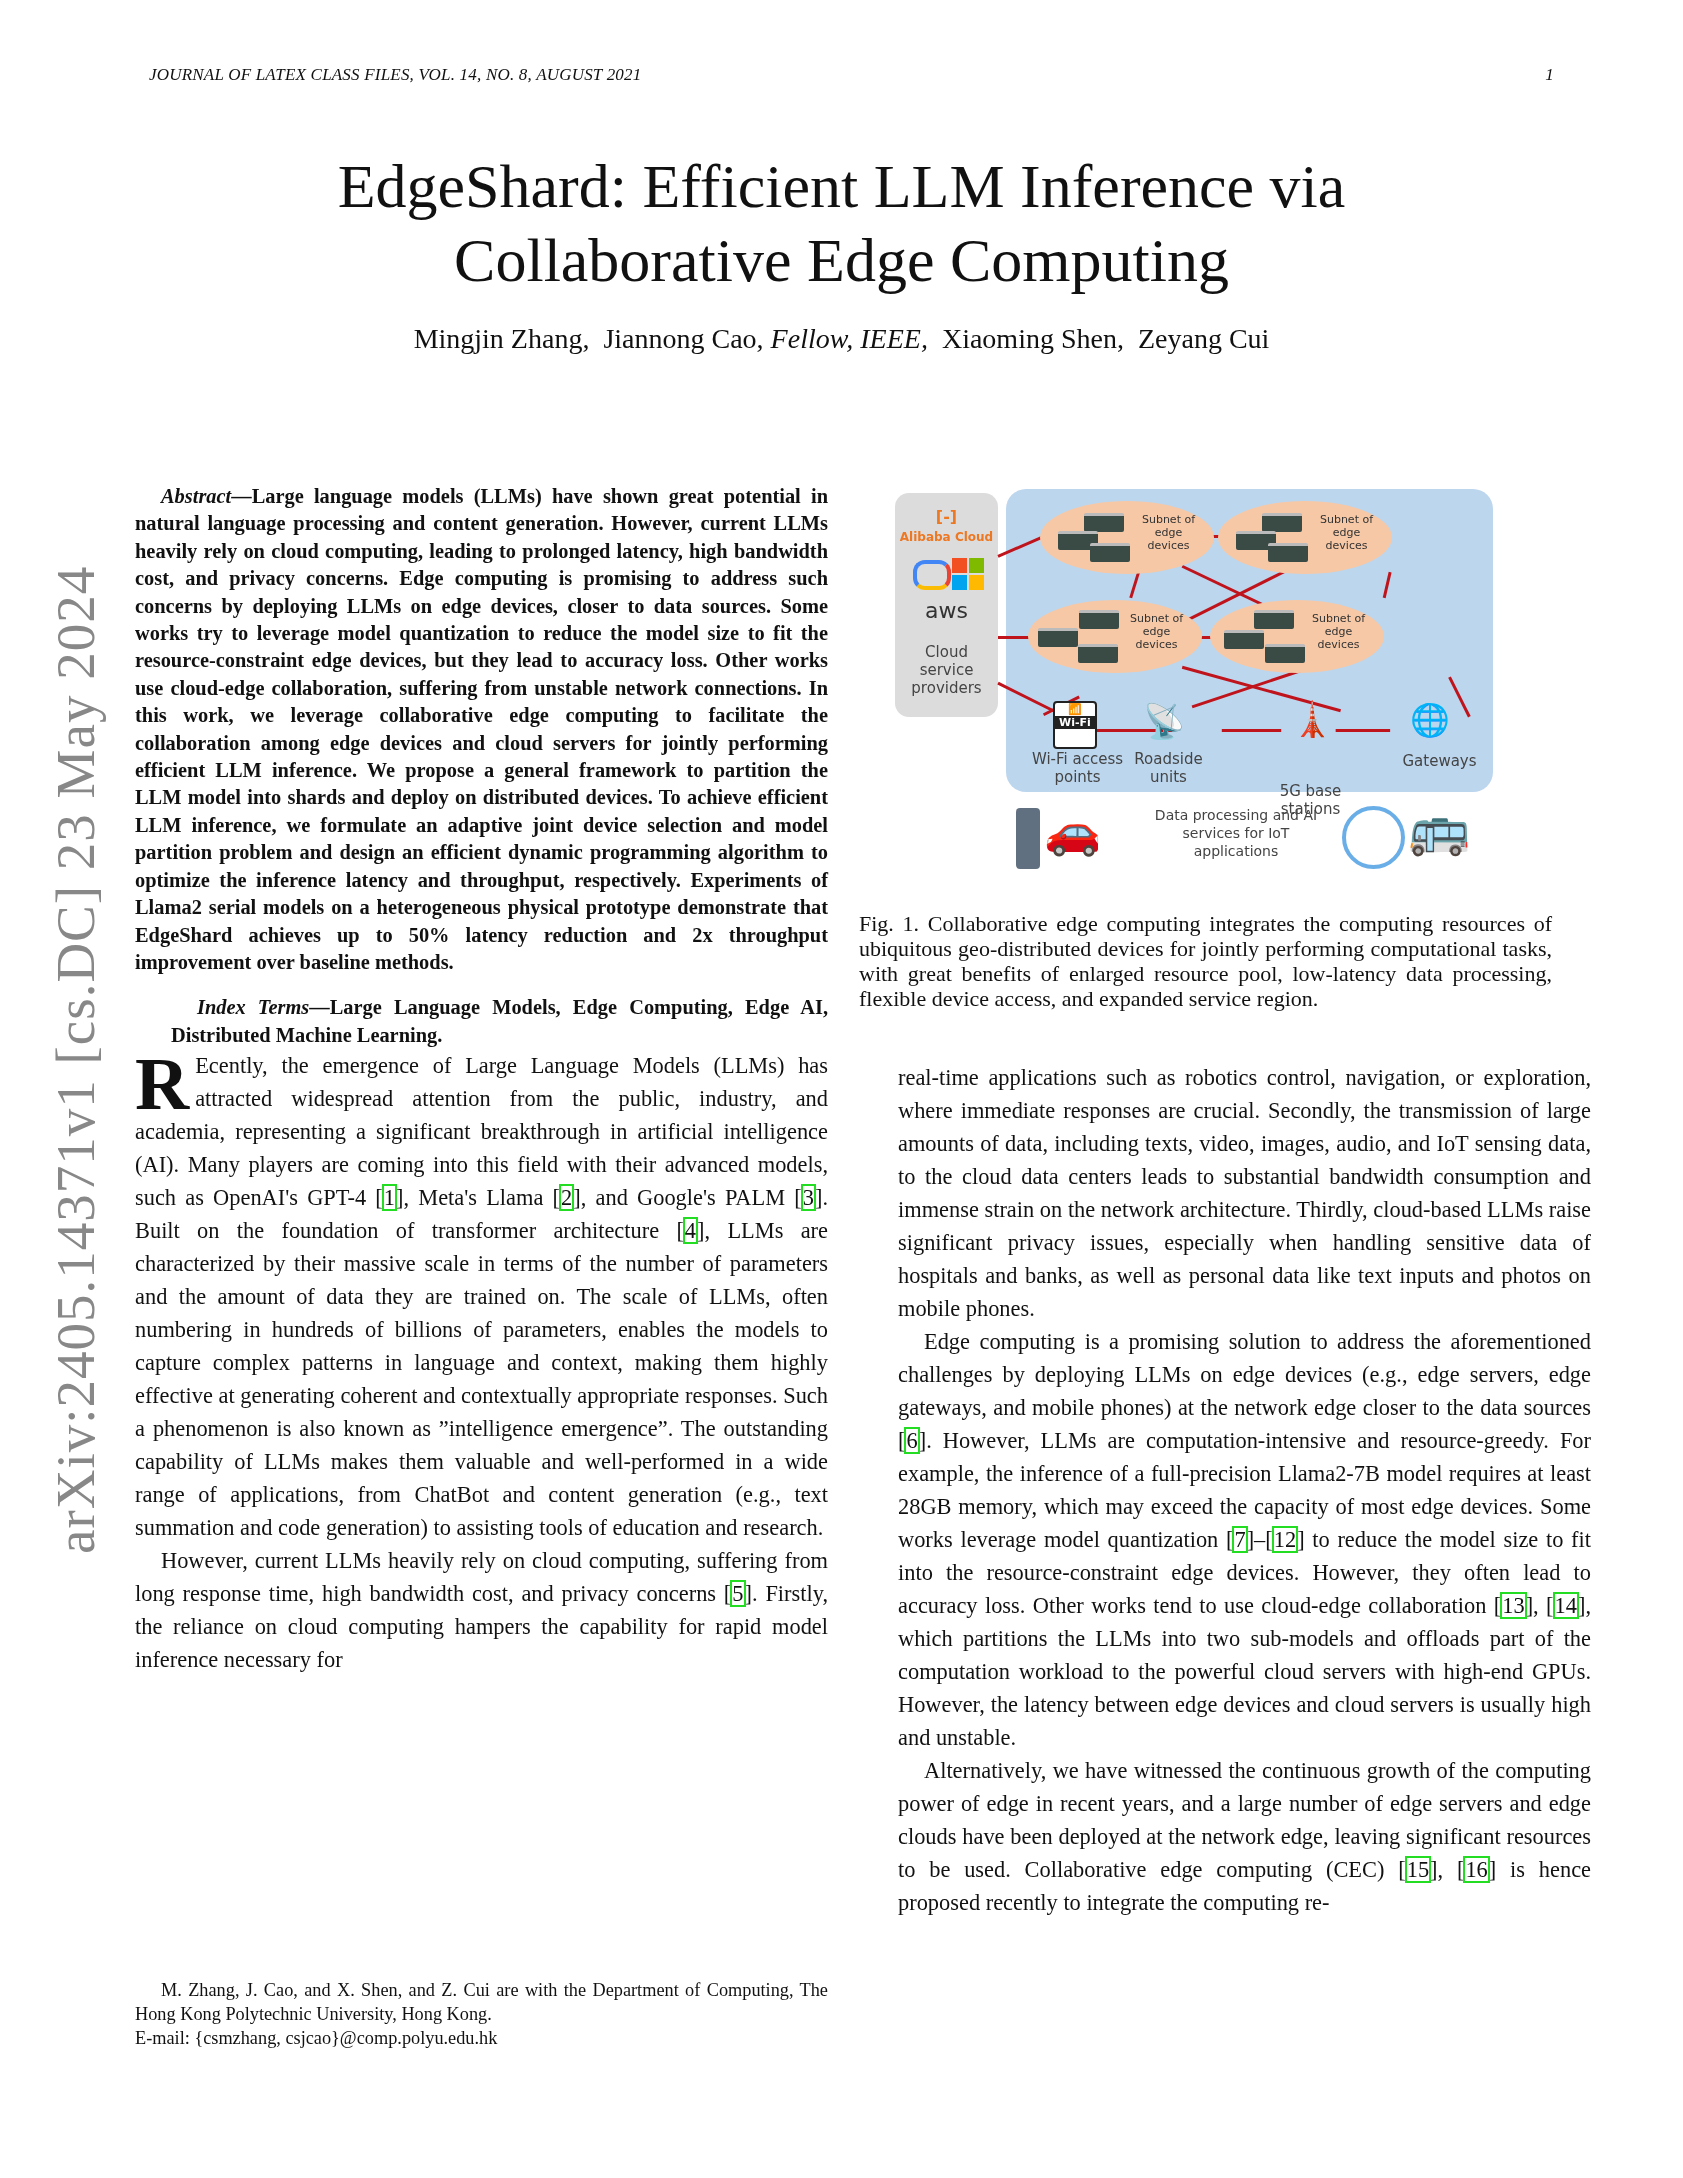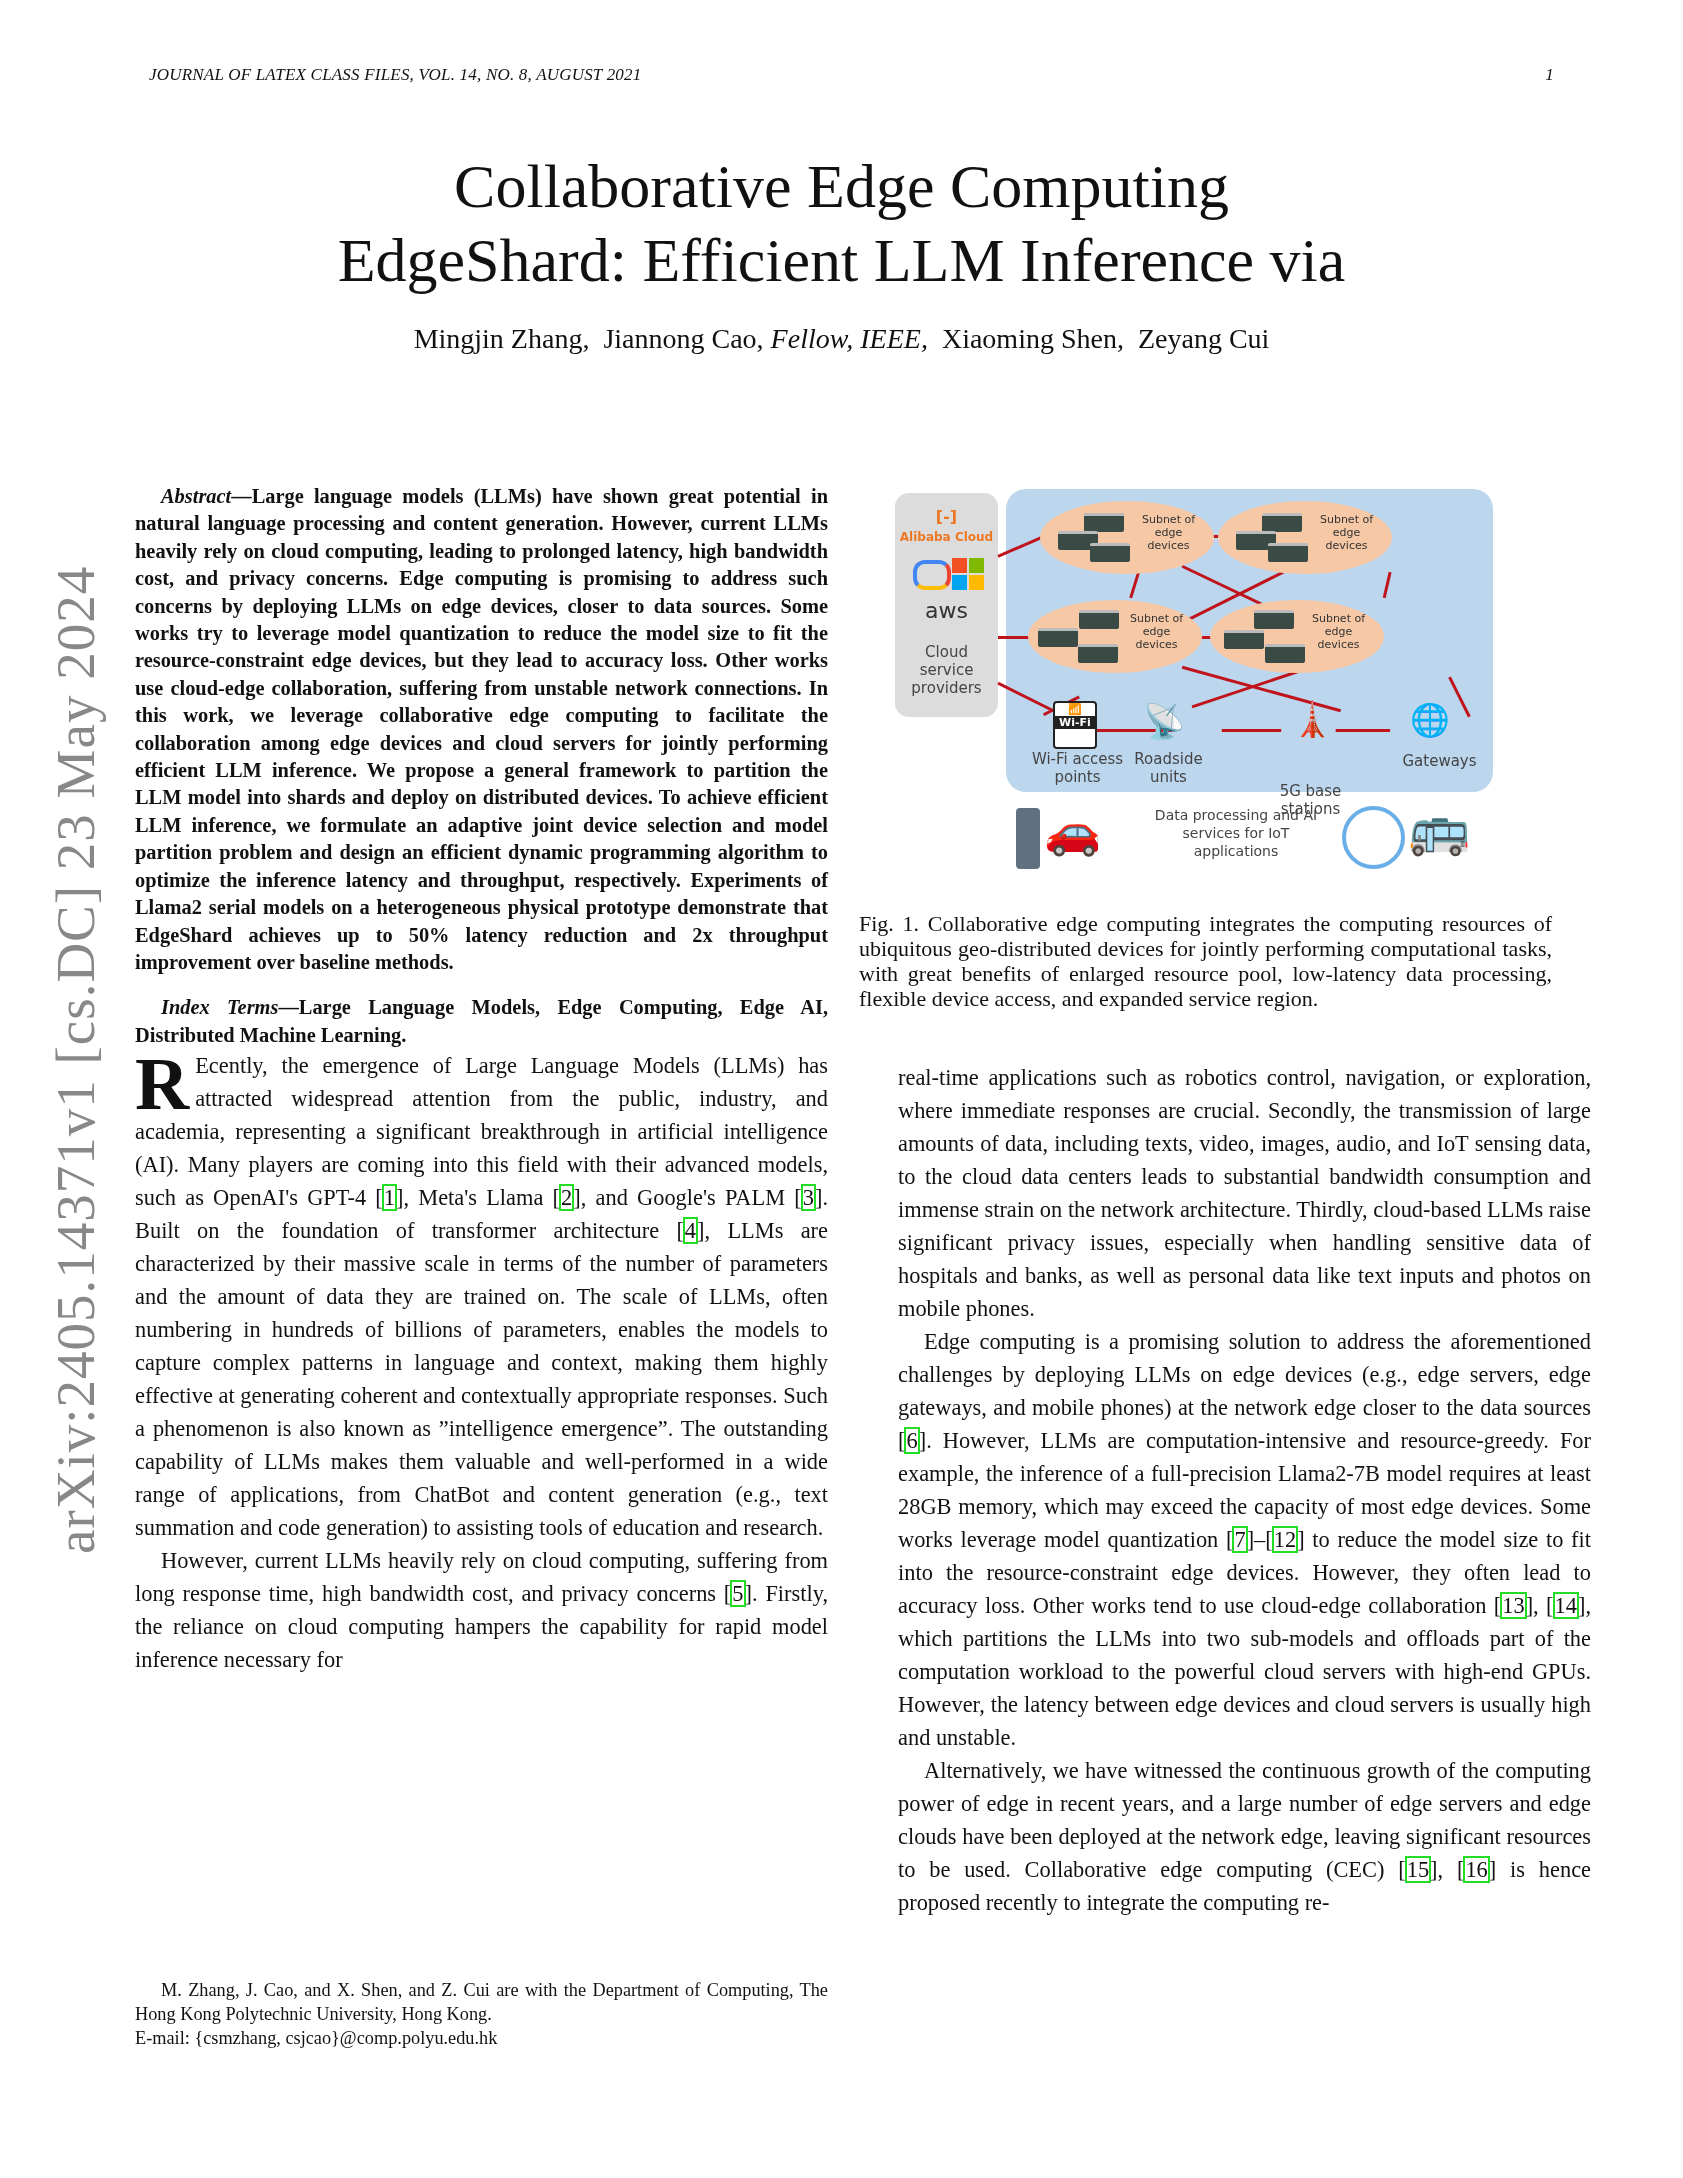--- a/index.html
+++ b/index.html
@@ -7,21 +7,21 @@
   .header{position:absolute;top:65px;left:149px;right:129px;display:flex;justify-content:space-between;font-size:17px;letter-spacing:0.2px;font-style:italic;}
   .title{position:absolute;top:149px;left:0;width:1683px;text-align:center;font-size:62px;line-height:74px;}
   .authors{position:absolute;top:323px;left:0;width:1683px;text-align:center;font-size:28px;}
   .authors i{font-style:italic;}
   .arxiv{position:absolute;left:44px;top:1554px;transform-origin:left top;transform:rotate(-90deg);font-size:55px;color:#888;white-space:nowrap;letter-spacing:1px;}
   .col{position:absolute;font-size:22.4px;line-height:33px;text-align:justify;}
   .left{left:135px;width:693px;top:483px;}
   .right{left:859px;width:693px;margin-left:39px;}
   .abstract{font-weight:bold;font-size:20.4px;line-height:27.4px;text-indent:26px;}
   .abstract i,.index i{font-weight:bold;font-style:italic;}
-  .index{font-weight:bold;font-size:20.4px;line-height:27.4px;text-indent:26px;margin-top:18px;}
+  .index{font-weight:bold;font-size:20.4px;line-height:27.4px;text-indent:26px;margin-top:18px;margin-left:36px;}
   .sec{text-align:center;font-size:22.4px;margin-top:57px;margin-bottom:12px;letter-spacing:0.5px;}
   .sec .sc{font-size:18px;}
   p{margin:0;text-indent:26px;}
   .dropcap{float:left;font-size:75px;line-height:61px;font-weight:bold;margin:4px 6px 0 0;}
   .noindent{text-indent:0;}
   .cite{outline:2px solid #22dd22;outline-offset:-1px;padding:0 1px;}
   .footnote{position:absolute;left:135px;width:693px;top:1978px;font-size:18.3px;line-height:24px;text-align:justify;}
   .caption{position:absolute;left:859px;width:693px;top:911px;font-size:22px;line-height:25px;text-align:justify;}
   .figure{position:absolute;left:895px;top:489px;width:612px;height:384px;font-family:"DejaVu Sans","Liberation Sans",sans-serif;}
   .cloudbox{position:absolute;left:0;top:4px;width:103px;height:224px;background:#dcdcdc;border-radius:14px;}
@@ -36,22 +36,22 @@
 <body>
 
 <div class="header">
   <span>JOURNAL OF LATEX CLASS FILES, VOL. 14, NO. 8, AUGUST 2021</span>
   <span>1</span>
 </div>
 
 <div class="arxiv">arXiv:2405.14371v1  [cs.DC]  23 May 2024</div>
 
 <div class="title">
+  <div>EdgeShard: Efficient LLM Inference via</div>
   <div>Collaborative Edge Computing</div>
-  <div>EdgeShard: Efficient LLM Inference via</div>
 </div>
 
 <div class="authors">
   <span>Mingjin Zhang,</span>&nbsp;
   <span>Jiannong Cao,</span>
   <i>Fellow, IEEE,</i>&nbsp;
   <span>Xiaoming Shen,</span>&nbsp;
   <span>Zeyang Cui</span>
 </div>
 

